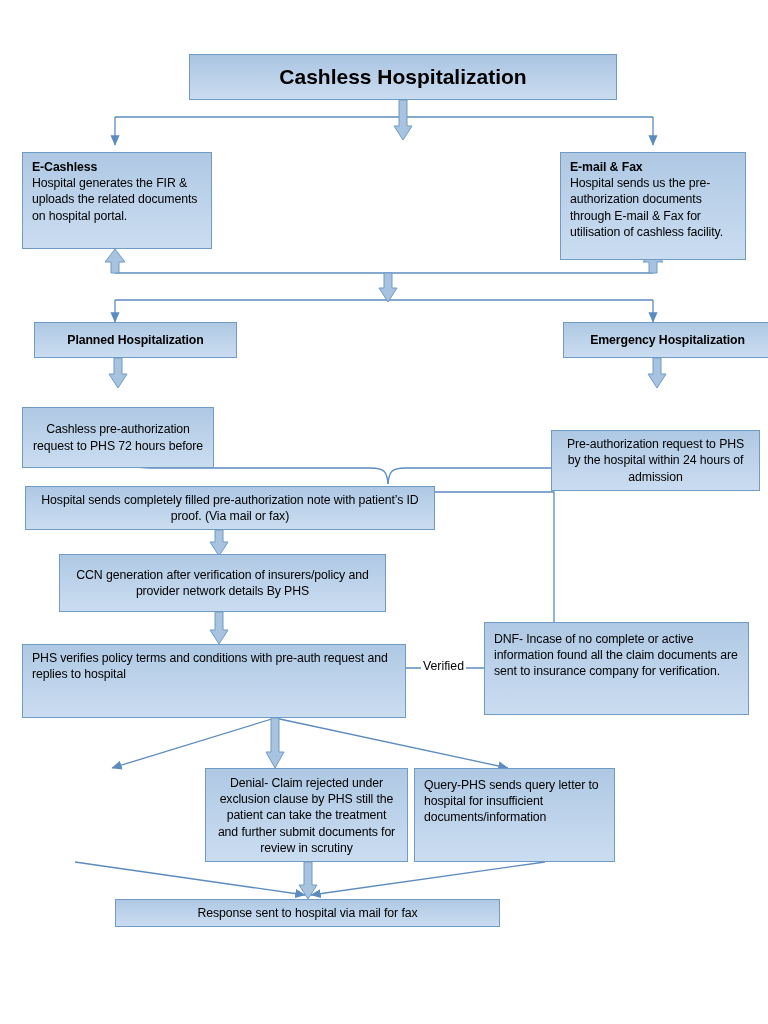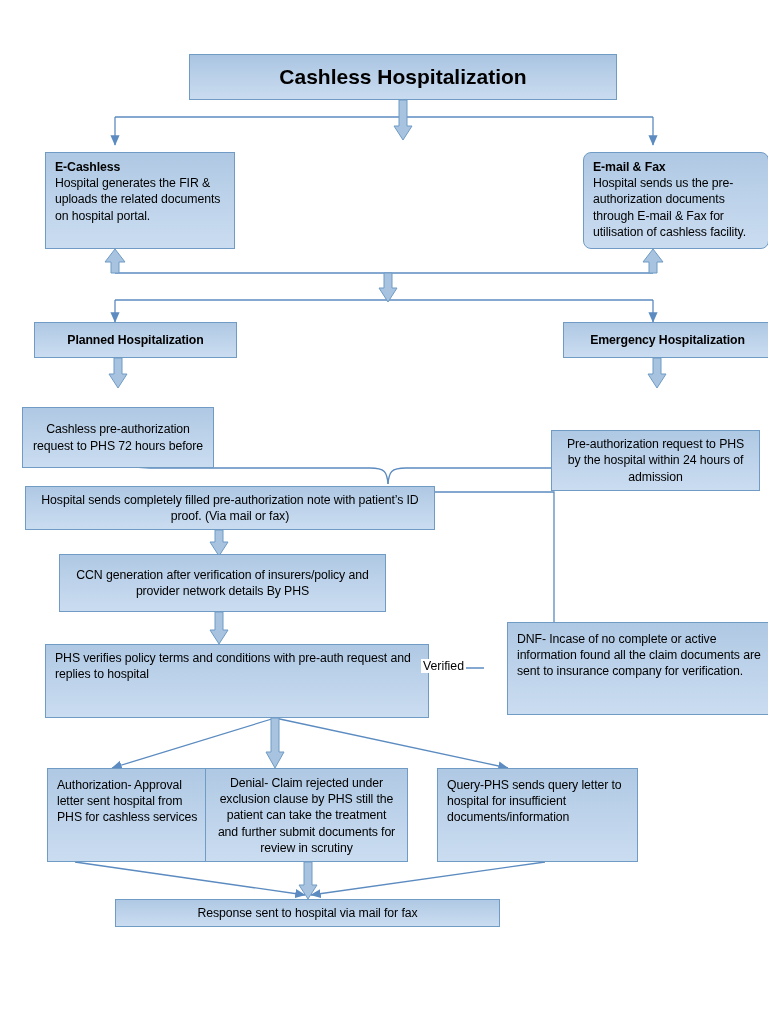--- a/index.html
+++ b/index.html
@@ -40,21 +40,21 @@
   }
   .node.title-node {
     font-size: 21px;
     font-weight: bold;
     text-align: center;
     line-height: 30px;
     letter-spacing: 0px;
     background: linear-gradient(to bottom, #a9c4e1 0%, #bbd1e9 50%, #c9dbef 100%);
   }
   .node.center { text-align: center; }
-  .node.left { text-align: left; margin-left: 23px; }
+  .node.left { text-align: left; }
   .node.bold-head .head {
     font-weight: bold;
     display: block;
   }
   .node.heading {
     font-weight: bold;
     text-align: center;
     margin-left: 12px;
   }
   .vcenter {
@@ -137,21 +137,21 @@
 
   <div class="node title-node vcenter" style="left:189px; top:54px; width:428px; height:46px;">
     <span>Cashless Hospitalization</span>
   </div>
 
   <div class="node left bold-head vtop" style="left:22px; top:152px; width:190px; height:97px;">
     <span class="head">E-Cashless</span>
     <span>Hospital generates the FIR &amp; uploads the related documents on hospital portal.</span>
   </div>
 
-  <div class="node left bold-head vtop" style="left:560px; top:152px; width:186px; height:97px;border-radius:8px;">
+  <div class="node left bold-head vtop" style="left:560px; top:152px; width:186px; height:108px;">
     <span class="head">E-mail &amp; Fax</span>
     <span>Hospital sends us the pre-authorization documents through E-mail &amp; Fax  for utilisation of cashless facility.</span>
   </div>
 
   <div class="node heading vcenter" style="left:22px; top:322px; width:203px; height:36px;">
     <span>Planned Hospitalization</span>
   </div>
 
   <div class="node heading vcenter" style="left:551px; top:322px; width:209px; height:36px;">
     <span>Emergency Hospitalization</span>
@@ -176,23 +176,20 @@
   <div class="node left vcenter left-align" style="left:22px; top:644px; width:384px; height:74px; padding-top:5px; align-items:flex-start;">
     <span>PHS verifies policy terms and conditions with pre-auth request and replies to hospital</span>
   </div>
 
   <div class="node left vtop" style="left:484px; top:622px; width:265px; height:93px; padding-top:8px;">
     <span>DNF- Incase of no complete or active information found all the claim documents are sent to insurance company for verification.</span>
   </div>
 
   <span class="edge-label" style="left:421px; top:659px;">Verified</span>
 
-  <div class="node left vtop" style="left:24px; top:768px; width:173px; height:94px; padding-top:8px;">
-    <span>Authorization- Approval letter sent hospital from PHS for cashless services</span>
-  </div>
 
   <div class="node center vtop" style="left:205px; top:768px; width:203px; height:94px; padding-top:6px;">
     <span>Denial- Claim rejected under exclusion clause by PHS still the patient can take the treatment and further submit documents for review in scrutiny</span>
   </div>
 
   <div class="node left vtop" style="left:414px; top:768px; width:201px; height:94px; padding-top:8px;">
     <span>Query-PHS sends query letter to hospital for insufficient documents/information</span>
   </div>
 
   <div class="node center vcenter" style="left:115px; top:899px; width:385px; height:28px;">

